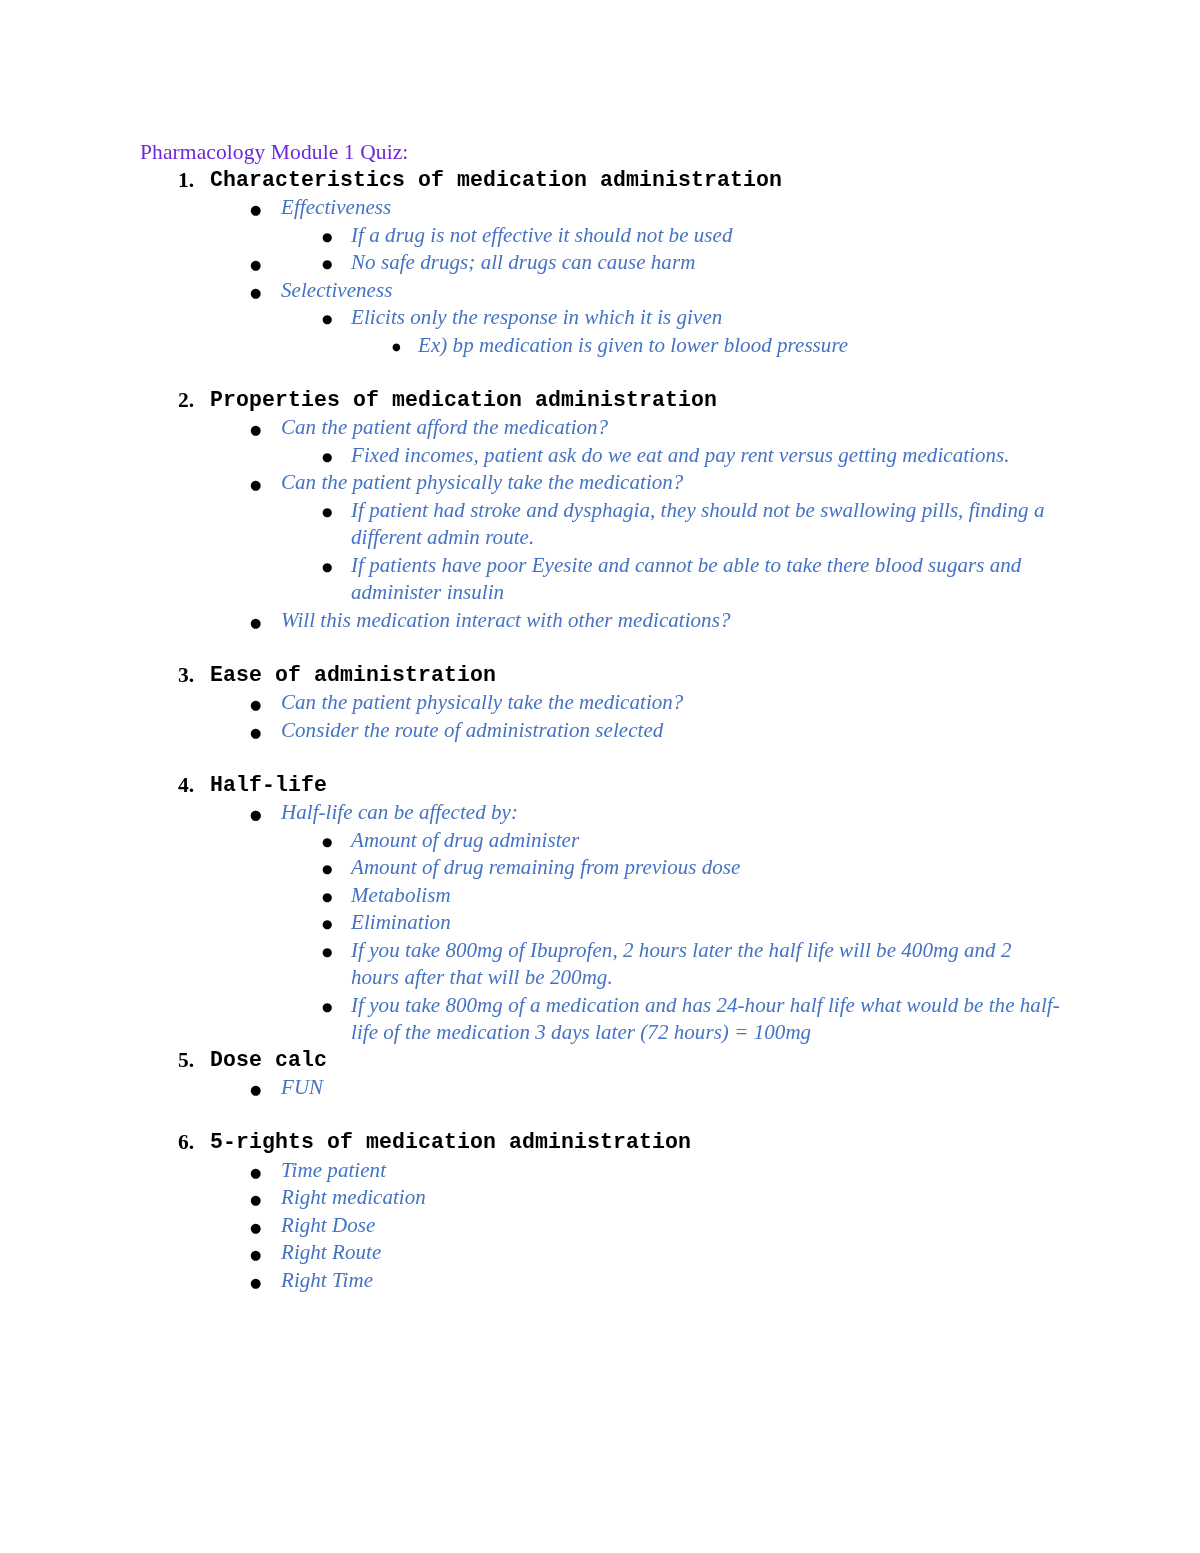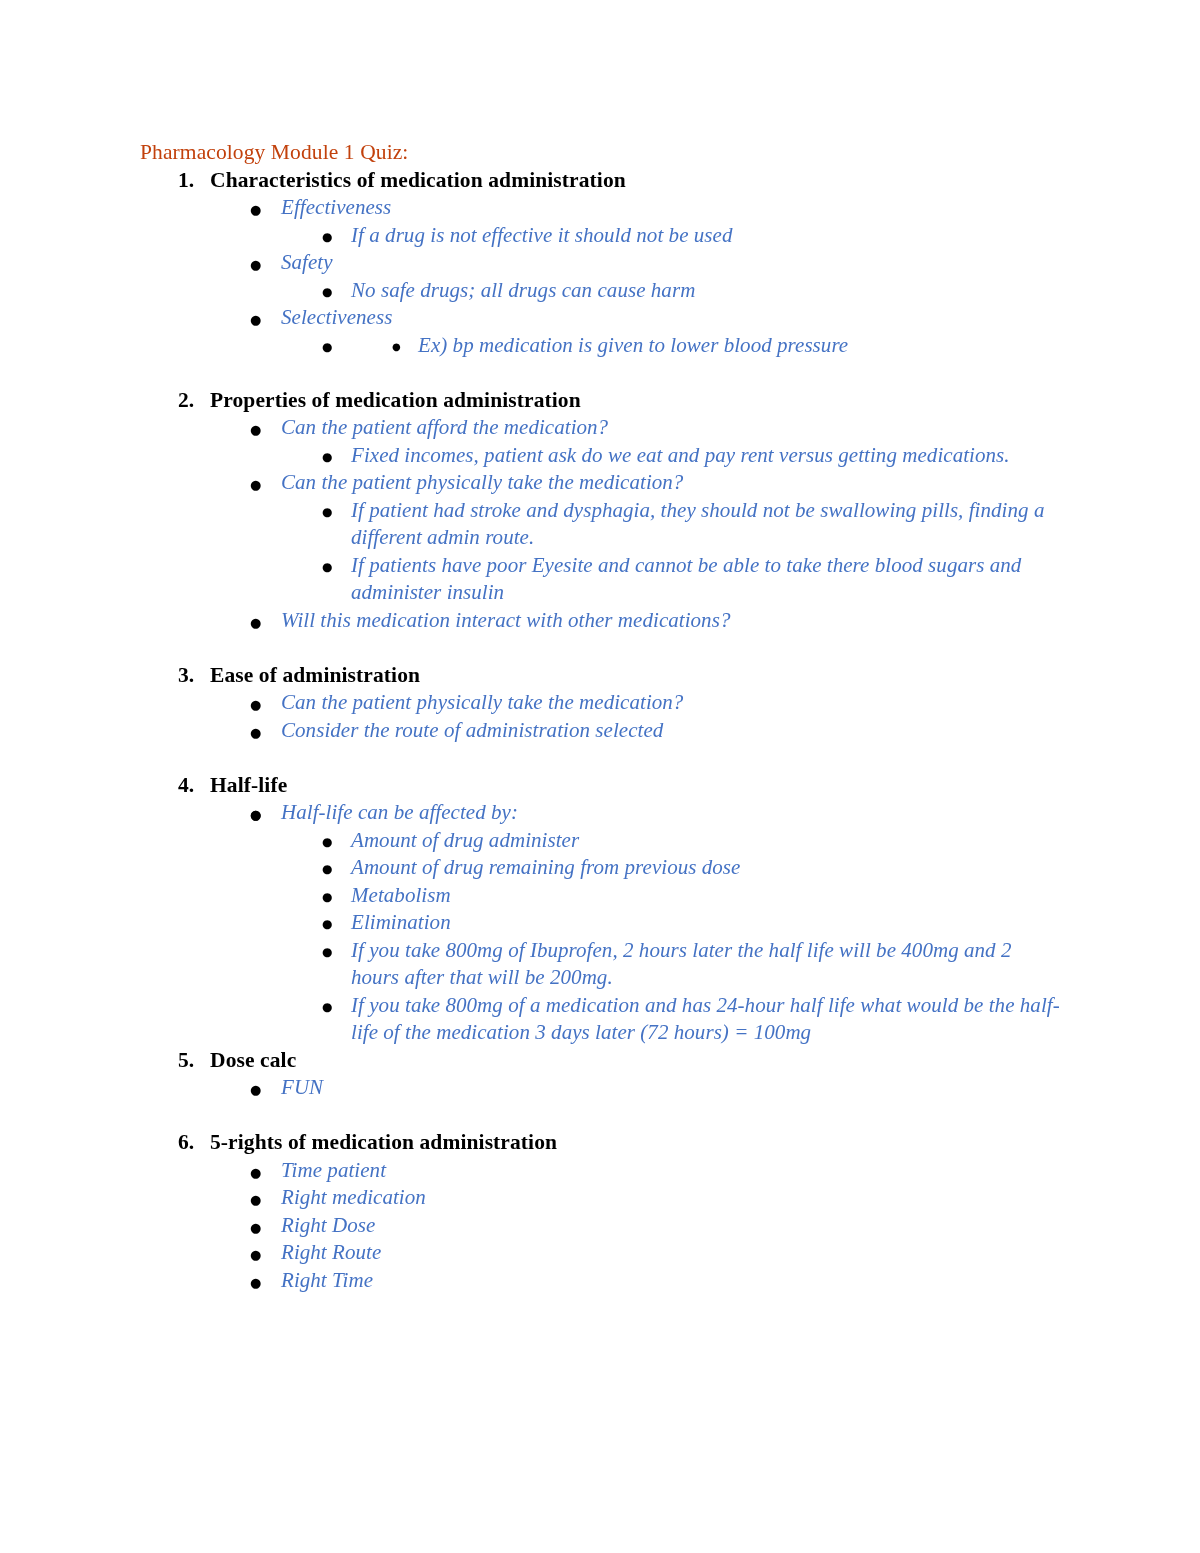--- a/index.html
+++ b/index.html
@@ -21,21 +21,21 @@
     position: absolute;
     left: 140px;
     top: 139px;
     width: 920px;
   }
 
   
   .doc-title {
     font-size: 21.5px;
     line-height: 27.5px;
-    color: #c2410c;
+    color: #6d28d9;
     font-weight: normal;
     letter-spacing: 0.1px;
     white-space: nowrap;
   }
 
   
   .num-item {
     position: relative;
     padding-left: 70px;
     font-size: 21.5px;
@@ -48,20 +48,21 @@
     position: absolute;
     left: 38px;
     top: 0;
     font-weight: bold;
     color: #000000;
     white-space: nowrap;
   }
   .num-item > .num-text {
     display: block;
     white-space: nowrap;
+    font-family: Liberation Mono, monospace;
   }
 
   
   ul.lvl { list-style: none; margin: 0; padding: 0; }
 
   li.bullet {
     position: relative;
     color: #4472C4;
     font-size: 21px;
     line-height: 27.5px;
@@ -122,34 +123,34 @@
               <span class="btxt">Effectiveness</span>
               <ul class="lvl lvl2">
                 <li class="bullet">
                   <span class="bul">●</span>
                   <span class="btxt">If a drug is not effective it should not be used</span>
                 </li>
               </ul>
             </li>
             <li class="bullet">
               <span class="bul">●</span>
-              <span class="btxt">Safety</span>
               <ul class="lvl lvl2">
                 <li class="bullet">
                   <span class="bul">●</span>
                   <span class="btxt">No safe drugs; all drugs can cause harm</span>
                 </li>
               </ul>
             </li>
             <li class="bullet">
               <span class="bul">●</span>
               <span class="btxt">Selectiveness</span>
               <ul class="lvl lvl2">
                 <li class="bullet">
                   <span class="bul">●</span>
+                  <span class="btxt">Elicits only the response in which it is given</span>
                   <ul class="lvl lvl3">
                     <li class="bullet">
                       <span class="bul">●</span>
                       <span class="btxt">Ex) bp medication is given to lower blood pressure</span>
                     </li>
                   </ul>
                 </li>
               </ul>
             </li>
           </ul>

